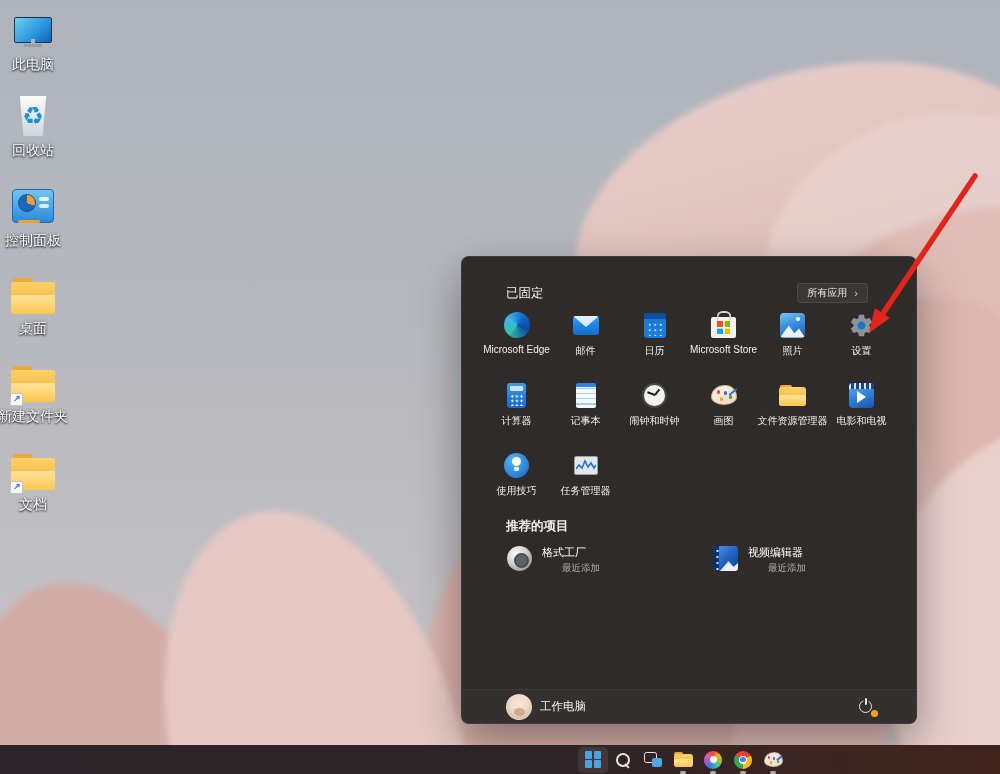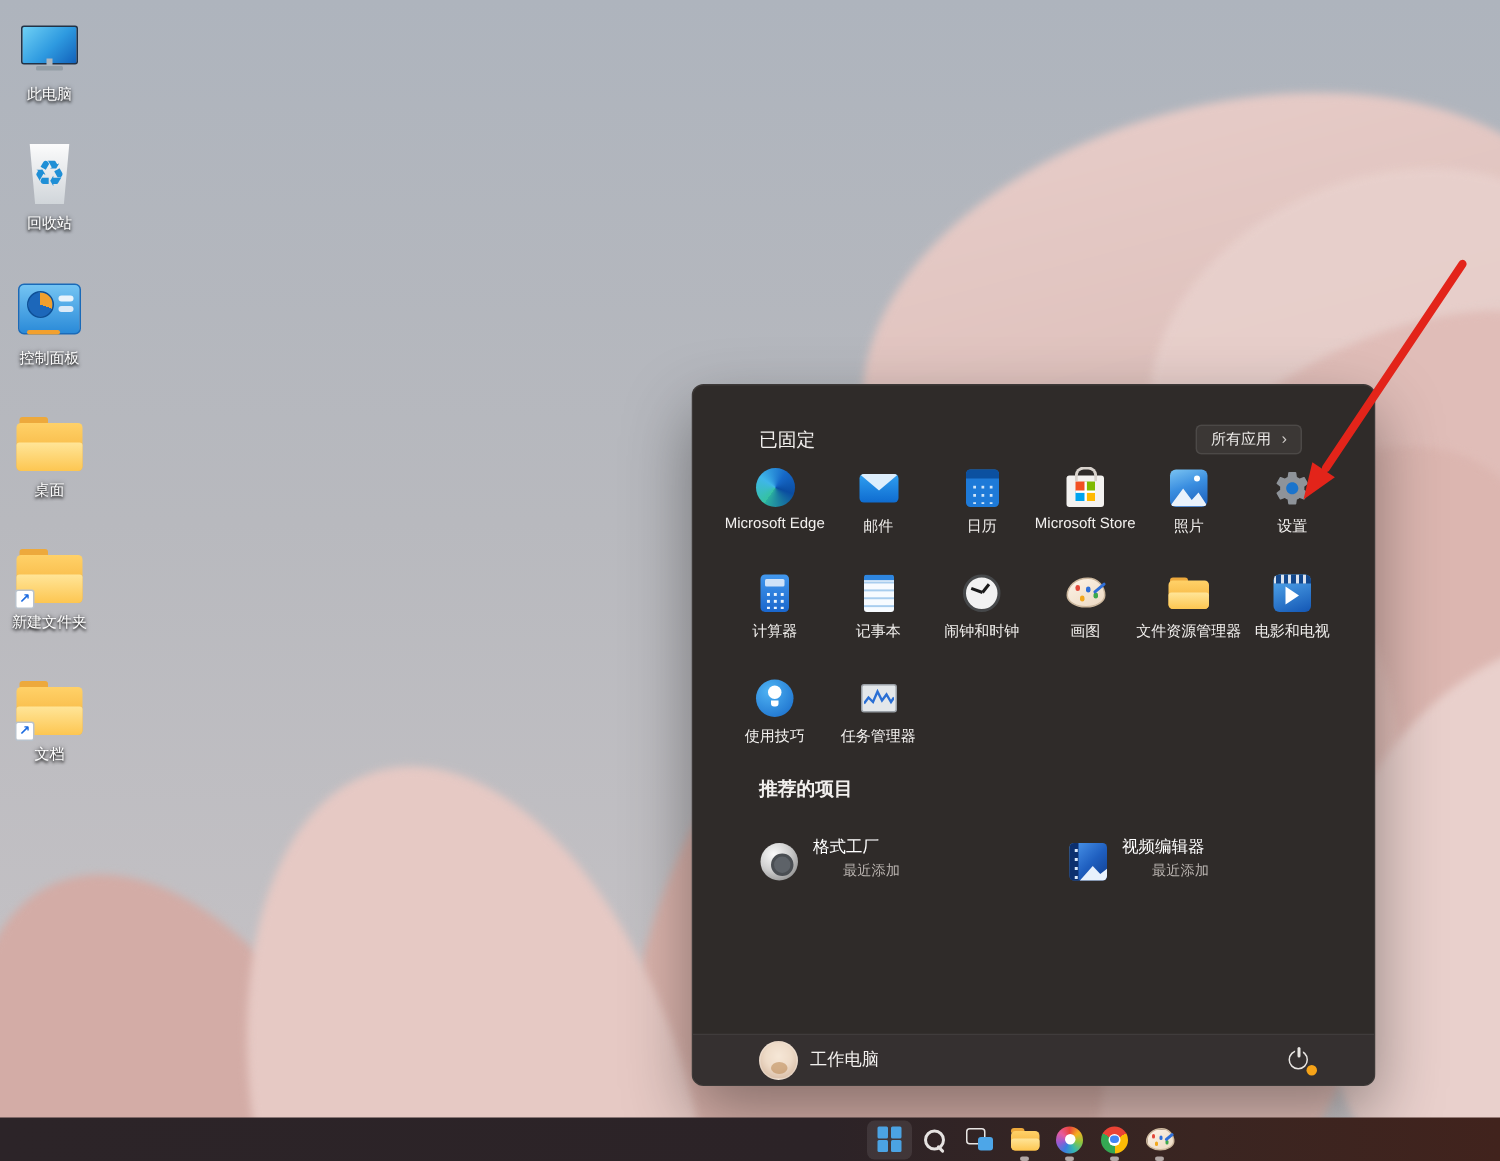--- a/index.html
+++ b/index.html
@@ -15,21 +15,21 @@
   .p4 { left:510px; top:460px; width:530px; height:300px; transform:rotate(-75deg); background:#e2bfb9; }
   .p5 { left:290px; top:560px; width:570px; height:320px; transform:rotate(-82deg); background:#d9b2ab; }
   .p6 { left:60px;  top:620px; width:520px; height:290px; transform:rotate(75deg);  background:#e6c9c4; }
   .p7 { left:-90px; top:660px; width:430px; height:250px; transform:rotate(65deg);  background:#d3aca6; }
   .p8 { left:880px; top:420px; width:380px; height:430px; transform:rotate(10deg);  background:#e9d0cc; }
   .p9 { left:760px; top:120px; width:320px; height:240px; transform:rotate(-25deg); background:#e9d2ce; opacity:.8; }
 
   
   .dt-icon { position:absolute; left:2px; width:62px; display:flex; flex-direction:column; align-items:center; cursor:default; }
   .dt-art { position:relative; width:44px; height:44px; display:flex; align-items:center; justify-content:center; }
-  .dt-label { margin-top:4px; font-size:10px; color:#fff; white-space:nowrap; text-shadow:0 1px 2px rgba(0,0,0,.9),0 0 3px rgba(0,0,0,.55); }
+  .dt-label { margin-top:4px; font-size:14px; color:#fff; white-space:nowrap; text-shadow:0 1px 2px rgba(0,0,0,.9),0 0 3px rgba(0,0,0,.55); }
   
   .pc-screen { width:38px; height:26px; border-radius:2px; background:linear-gradient(135deg,#6fd0f5 0%,#2e9ae0 55%,#1261ba 100%); border:1.5px solid #223246; }
   .pc-neck { position:absolute; bottom:8px; left:20px; width:4px; height:5px; background:#aeb6bd; }
   .pc-base { position:absolute; bottom:5px; left:13px; width:18px; height:3px; border-radius:1px; background:#949ea6; }
   
   .bin { position:absolute; top:2px; left:7px; width:30px; height:40px; background:linear-gradient(180deg,rgba(255,255,255,.95),rgba(214,219,223,.85)); clip-path:polygon(6% 0,94% 0,82% 100%,18% 100%); border-radius:2px; }
   .recycle-glyph { position:relative; font-size:24px; line-height:1; color:#1f8fd6; font-family:"DejaVu Sans",sans-serif; }
   
   .cp-box { position:absolute; top:5px; left:1px; width:42px; height:34px; border-radius:4px; background:linear-gradient(180deg,#74c4f3,#2a8ad8); border:1.5px solid #1a6ab8; }
   .cp-pie { position:absolute; top:10px; left:7px; width:18px; height:18px; border-radius:50%; background:conic-gradient(#f2a02e 0 110deg,#1c67ba 110deg 360deg); border:1px solid #0e4f96; }
@@ -85,21 +85,21 @@
   .movies::before { content:""; position:absolute; top:0; left:0; right:0; height:6px; background:rgba(13,62,130,.9); background-image:repeating-linear-gradient(90deg,rgba(255,255,255,.85) 0 2px,transparent 2px 5px); }
   .movies::after { content:""; margin-top:4px; border-left:9px solid #fff; border-top:6px solid transparent; border-bottom:6px solid transparent; }
   .tips { width:25px; height:25px; border-radius:50%; background:radial-gradient(circle at 35% 30%,#4fb4f4,#1668c8); position:relative; }
   .tips::before { content:""; position:absolute; top:4px; left:8px; width:9px; height:9px; border-radius:50%; background:#fff; }
   .tips::after { content:""; position:absolute; top:14px; left:10px; width:5px; height:4px; border-radius:0 0 2px 2px; background:#fff; }
   .taskmgr { width:24px; height:19px; border-radius:2px; background:#e3e7ea; border:1px solid #9aa0a6; display:flex; align-items:center; justify-content:center; }
 
   
   .rec-header { position:absolute; left:44px; top:261px; font-size:12.5px; font-weight:bold; }
   .rec-grid { position:absolute; left:44px; top:288px; display:grid; grid-template-columns:206px 206px; grid-auto-rows:42px; }
-  .rec-item { display:flex; align-items:flex-end; gap:10px; cursor:pointer; border-radius:4px; }
+  .rec-item { display:flex; align-items:flex-start; gap:10px; cursor:pointer; border-radius:4px; }
   .rec-texts { display:flex; flex-direction:column; gap:2px; }
   .rec-title { font-size:11px; color:#fff; }
   .rec-sub { font-size:9.5px; color:#b8b2ae;margin-left:20px; }
   .rec-icon { width:26px; height:26px; display:flex; align-items:center; justify-content:center; position:relative; flex:0 0 26px; }
   .ffactory { width:25px; height:25px; border-radius:50%; background:radial-gradient(circle at 35% 30%,#fafafa,#cfcfcf 45%,#9a9a9a 78%,#7e7e7e); position:relative; }
   .ffactory::after { content:""; position:absolute; top:7px; left:7px; width:11px; height:11px; border-radius:50%; background:#5d6268; border:2px solid #4a4e53; }
   .veditor { width:25px; height:25px; border-radius:3px; background:linear-gradient(135deg,#4f9bef 0%,#1f5fc0 55%,#123f8f 100%); position:relative; overflow:hidden; }
   .veditor::before { content:""; position:absolute; top:0; left:0; bottom:0; width:6px; background:#0c2f6e; background-image:radial-gradient(circle,#d8e6fa 1.1px,transparent 1.2px); background-size:6px 6px; background-position:1.5px 2px; }
   .veditor::after { content:""; position:absolute; bottom:-1px; right:-2px; width:20px; height:12px; background:#e8f1fc; clip-path:polygon(0 100%,45% 15%,70% 60%,100% 20%,100% 100%); }
   .getstarted { width:25px; height:25px; border-radius:50%; background:radial-gradient(circle at 35% 30%,#4db2f5,#1465c8); display:flex; align-items:center; justify-content:center; }

